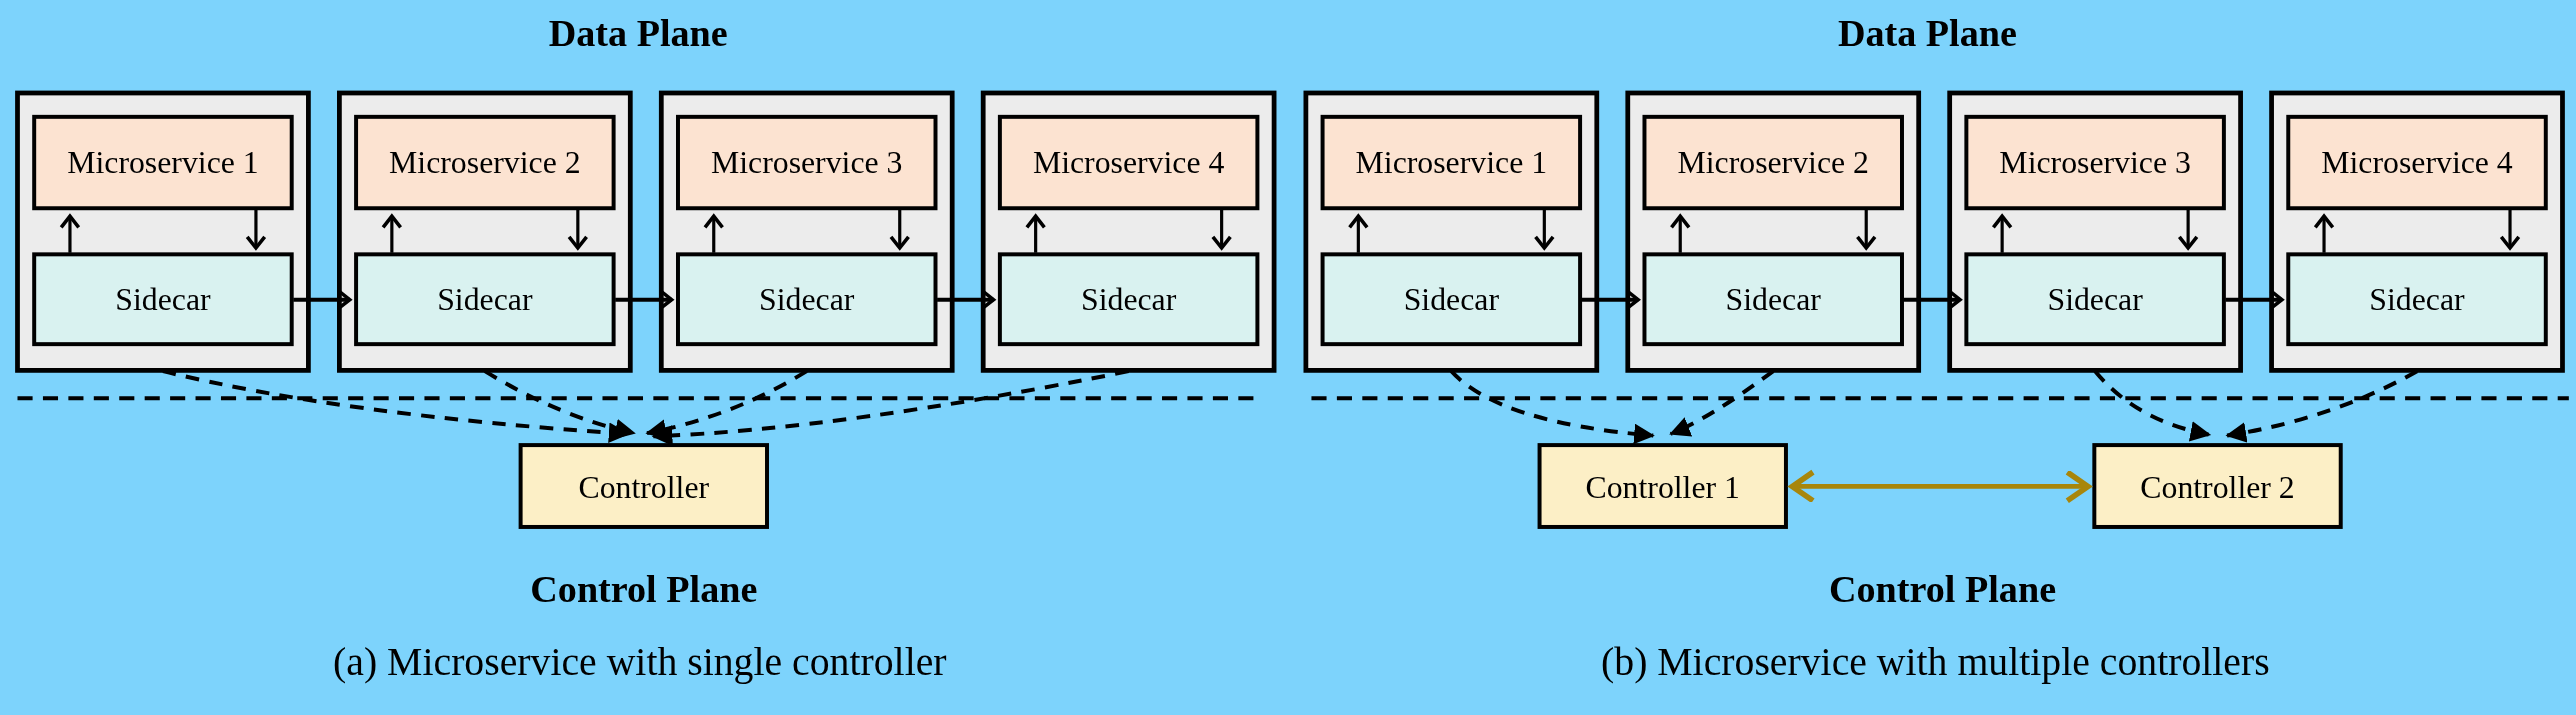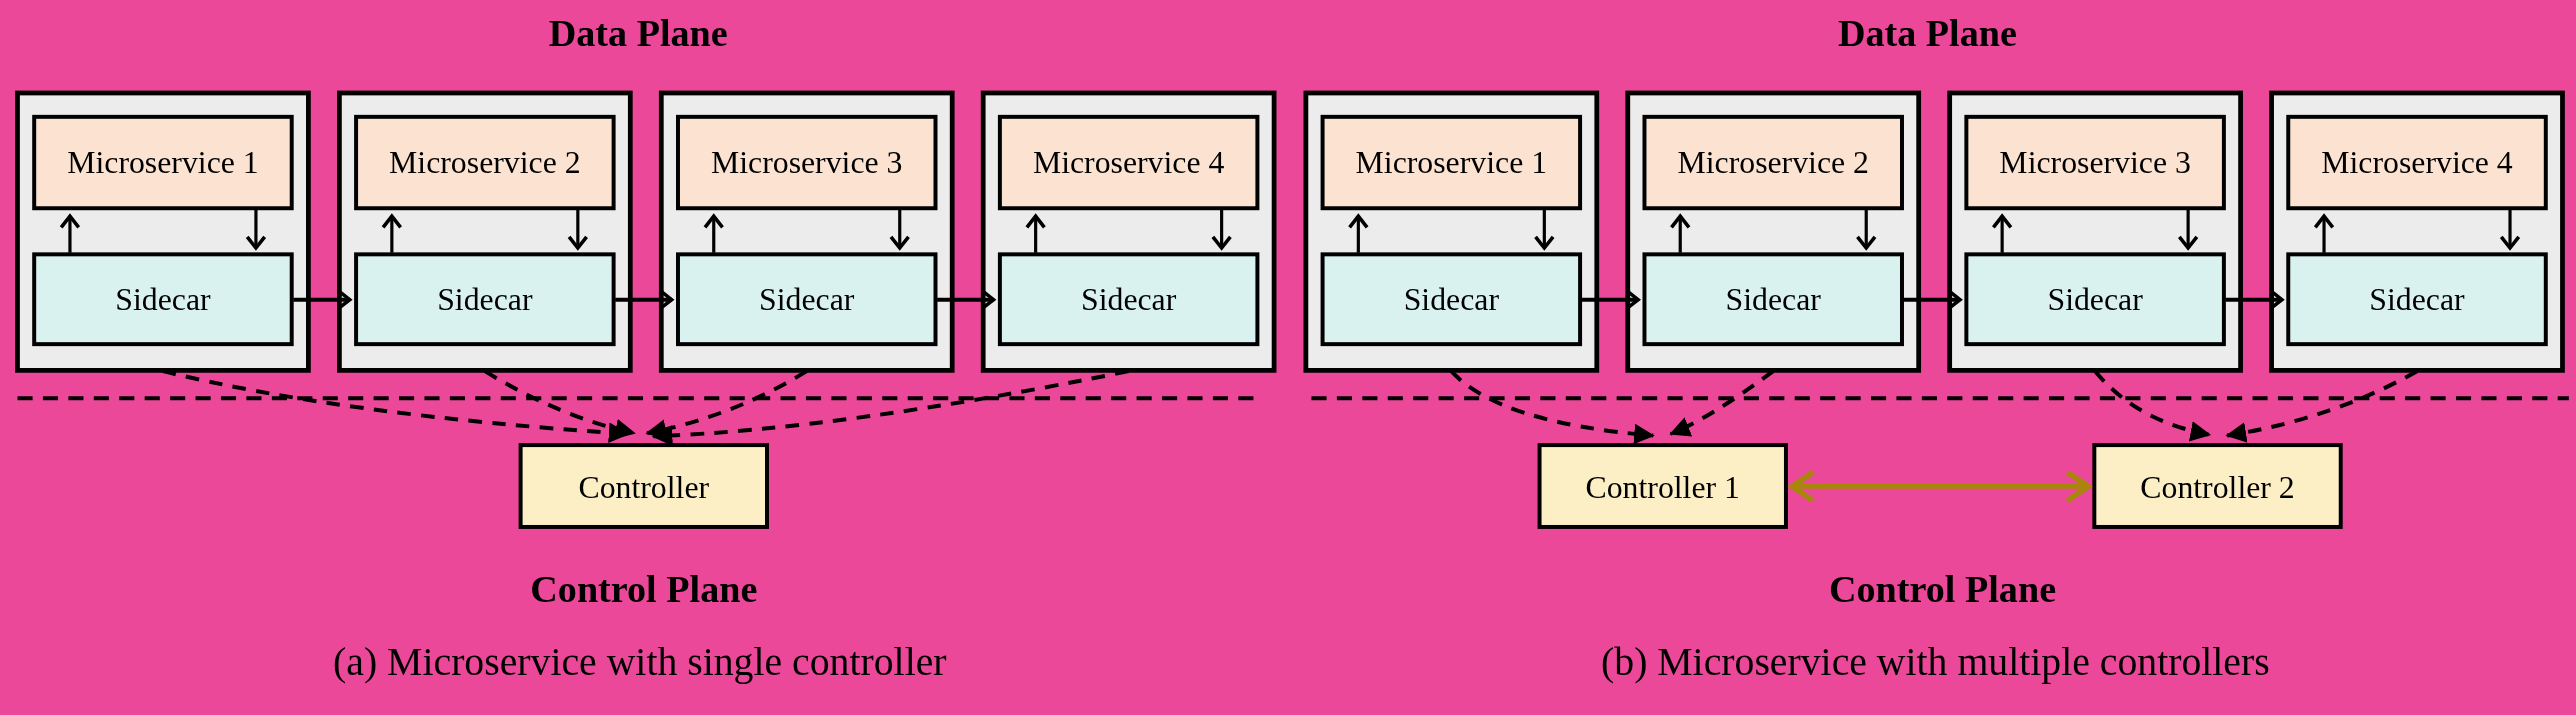--- a/index.html
+++ b/index.html
@@ -1,16 +1,16 @@
 <!DOCTYPE html>
 <html style="font-size:12.7px"><head>
 <meta charset="utf-8">
 <style>
   html,body{margin:0;padding:0;background:#ffffff;}
-  .fig-wrap{width:100%;background:#ec4899;}
+  .fig-wrap{width:100%;background:#7dd3fc;}
   svg{display:block;width:100%;height:auto;}
   text{fill:#000;font-family:"Liberation Serif", serif;}
   .lbl{font-size:40px;text-anchor:middle;}
   .plane{font-size:48px;font-weight:bold;text-anchor:middle;}
   .cap{font-size:50px;text-anchor:middle;}
   .grp{stroke:#000;stroke-width:6;}
   .inner{stroke:#000;stroke-width:5;}
   .arrow{stroke:#000;stroke-width:4;fill:none;}
   .hlink{stroke:#000;stroke-width:5;fill:none;}
   .sep{stroke:#000;stroke-width:5;stroke-dasharray:19 13;fill:none;}

